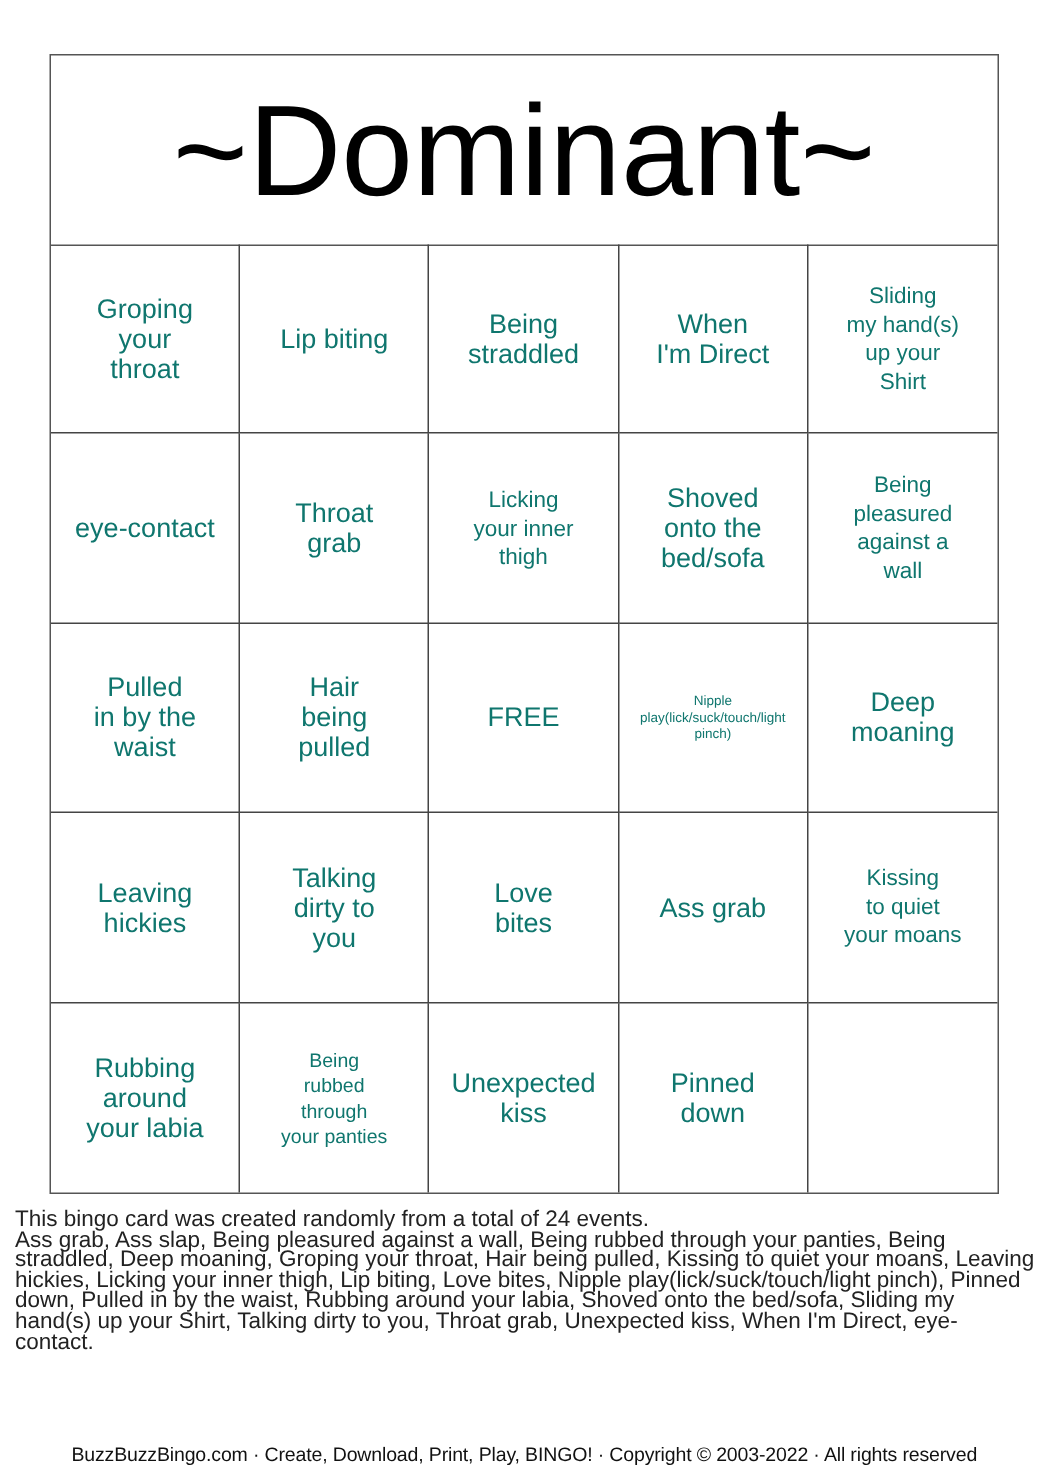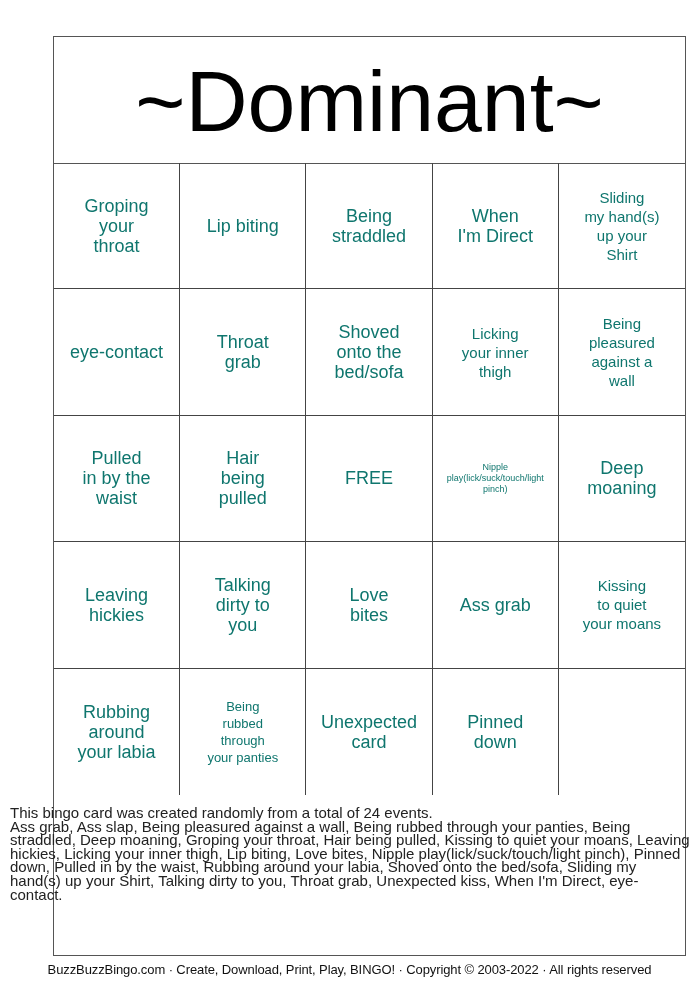--- a/index.html
+++ b/index.html
@@ -13,24 +13,23 @@
       position: relative;
       overflow: hidden;
       font-family: "Liberation Sans", sans-serif;
       color: #111111;
     }
     .card {
       position: absolute;
       left: 33px;
       top: 36px;
       width: 633px;
-      height: 920px;
+      height: 760px;
       border: 1px solid #555555;
       box-sizing: border-box;
-      margin-left: 20px;
     }
     .title-box {
       position: absolute;
       left: 0;
       top: 0;
       width: 631px;
       height: 127px;
       border-bottom: 1px solid #555555;
       box-sizing: border-box;
       display: flex;
@@ -109,26 +108,26 @@
 straddled</div>
     <div class="cell fs-lg">When
 I'm Direct</div>
     <div class="cell fs-md">Sliding
 my hand(s)
 up your
 Shirt</div>
     <div class="cell fs-lg">eye-contact</div>
     <div class="cell fs-lg">Throat
 grab</div>
+    <div class="cell fs-md">Licking
+your inner
+thigh</div>
     <div class="cell fs-lg">Shoved
 onto the
 bed/sofa</div>
-    <div class="cell fs-md">Licking
-your inner
-thigh</div>
     <div class="cell fs-md">Being
 pleasured
 against a
 wall</div>
     <div class="cell fs-lg">Pulled
 in by the
 waist</div>
     <div class="cell fs-lg">Hair
 being
 pulled</div>
@@ -150,21 +149,21 @@
 to quiet
 your moans</div>
     <div class="cell fs-lg">Rubbing
 around
 your labia</div>
     <div class="cell fs-sm">Being
 rubbed
 through
 your panties</div>
     <div class="cell fs-lg">Unexpected
-card</div>
+kiss</div>
     <div class="cell fs-lg">Pinned
 down</div>
   </div>
 </div>
 
 <div class="info">
   <p>This bingo card was created randomly from a total of 24 events.</p>
   <p>Ass grab, Ass slap, Being pleasured against a wall, Being rubbed through your panties, Being straddled, Deep moaning, Groping your throat, Hair being pulled, Kissing to quiet your moans, Leaving hickies, Licking your inner thigh, Lip biting, Love bites, Nipple play(lick/suck/touch/light pinch), Pinned down, Pulled in by the waist, Rubbing around your labia, Shoved onto the bed/sofa, Sliding my hand(s) up your Shirt, Talking dirty to you, Throat grab, Unexpected kiss, When I'm Direct, eye-contact.</p>
 </div>
 

